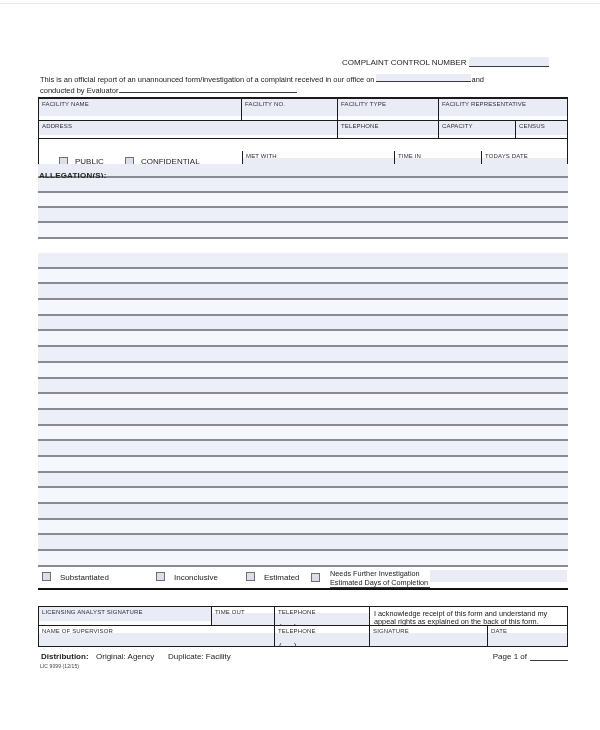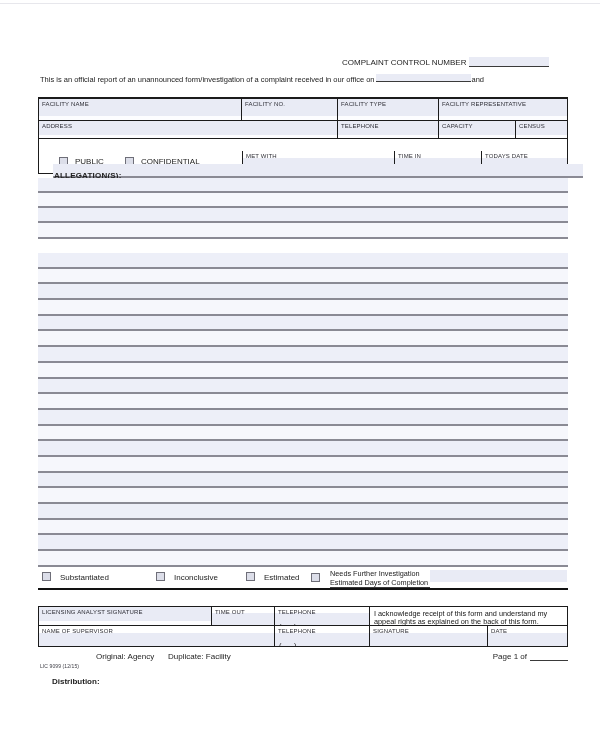--- a/index.html
+++ b/index.html
@@ -39,21 +39,21 @@
   .lbl{display:block;font-size:6px;letter-spacing:.15px;color:#2e2e36;padding:2px 0 0 3px;white-space:nowrap;}
   .grad-b{background:linear-gradient(to bottom,var(--field-fill) 0 80%,#fdfdff 80%);}
   .grad-t{background:linear-gradient(to bottom,#ffffff 0 34%,var(--field-fill) 34%);}
   .whitecell{background:#fff;}
 
   .cb{display:inline-block;width:9px;height:9px;border:1.5px solid #6e6e78;background:#dcdee9;vertical-align:middle;}
   .cbl{font-size:8px;color:#222;vertical-align:middle;}
 
   .vis-row{display:flex;align-items:center;height:100%;}
 
-  .sec-band{left:53px;width:530px;}
+  .sec-band{left:38px;width:530px;}
   .alg-band{top:163.5px;height:14px;background:var(--field-fill);border-bottom:2px solid var(--rule-line);}
   .sec-label{font-size:8px;font-weight:bold;letter-spacing:.2px;color:#222;display:inline-block;margin:2px 0 0 1px;}
   .alg-band .sec-label{border-bottom:1.5px solid #4a4a50;padding-bottom:1px;}
   .fnd-band{top:238.5px;height:14.5px;background:#fff;border-bottom:2px solid var(--rule-line);}
 
   .lines{left:38px;width:530px;}
   .alg-lines{top:177.5px;}
   .fnd-lines{top:253px;}
   .rule-row{border-bottom:2px solid var(--rule-line);}
   .alg-lines .rule-row{height:15.25px;}
@@ -86,20 +86,23 @@
 <div class="page">
   <div class="top-edge"></div>
 
   <div class="abs control">
     <span>COMPLAINT CONTROL NUMBER</span>
     <span class="blank shaded" style="width:80px;margin-left:3px;"></span>
   </div>
 
   <div class="abs intro" style="left:40px;top:74px;width:532px;">
     <span>This is an official report of an unannounced form/investigation of a complaint received in our office on</span><span class="blank shaded" style="width:95px;"></span><span>and</span>
+  </div>
+  <div class="abs intro" style="left:40px;top:84.5px;width:532px;">
+    <span>conducted by Evaluator</span><span class="blank" style="width:178px;"></span>
   </div>
 
   <div class="abs btable ftable">
     <div class="brow" style="height:21.5px;">
       <div class="bcell grad-b" style="width:202px;">
         <span class="lbl">FACILITY NAME</span>
       </div>
       <div class="bcell grad-b" style="width:96px;">
         <span class="lbl">FACILITY NO.</span>
       </div>
@@ -222,21 +225,21 @@
       <div class="bcell grad-t" style="width:118px;">
         <span class="lbl">SIGNATURE</span>
       </div>
       <div class="bcell grad-t flex1">
         <span class="lbl">DATE</span>
       </div>
     </div>
   </div>
 
   <div class="abs footer-row">
-    <span class="fo b" style="left:14px;margin-top:25px;">Distribution:</span>
+    <span class="fo b" style="left:3px;">Distribution:</span>
     <span class="fo" style="left:58px;">Original: Agency</span>
     <span class="fo" style="left:130px;">Duplicate: Facility</span>
     <span class="page-group">
       <span>Page 1 of</span>
       <span class="blank" style="width:38px;margin-left:3px;height:9px;"></span>
     </span>
   </div>
   <div class="abs form-no">LIC 9099 (12/15)</div>
 </div>
 

